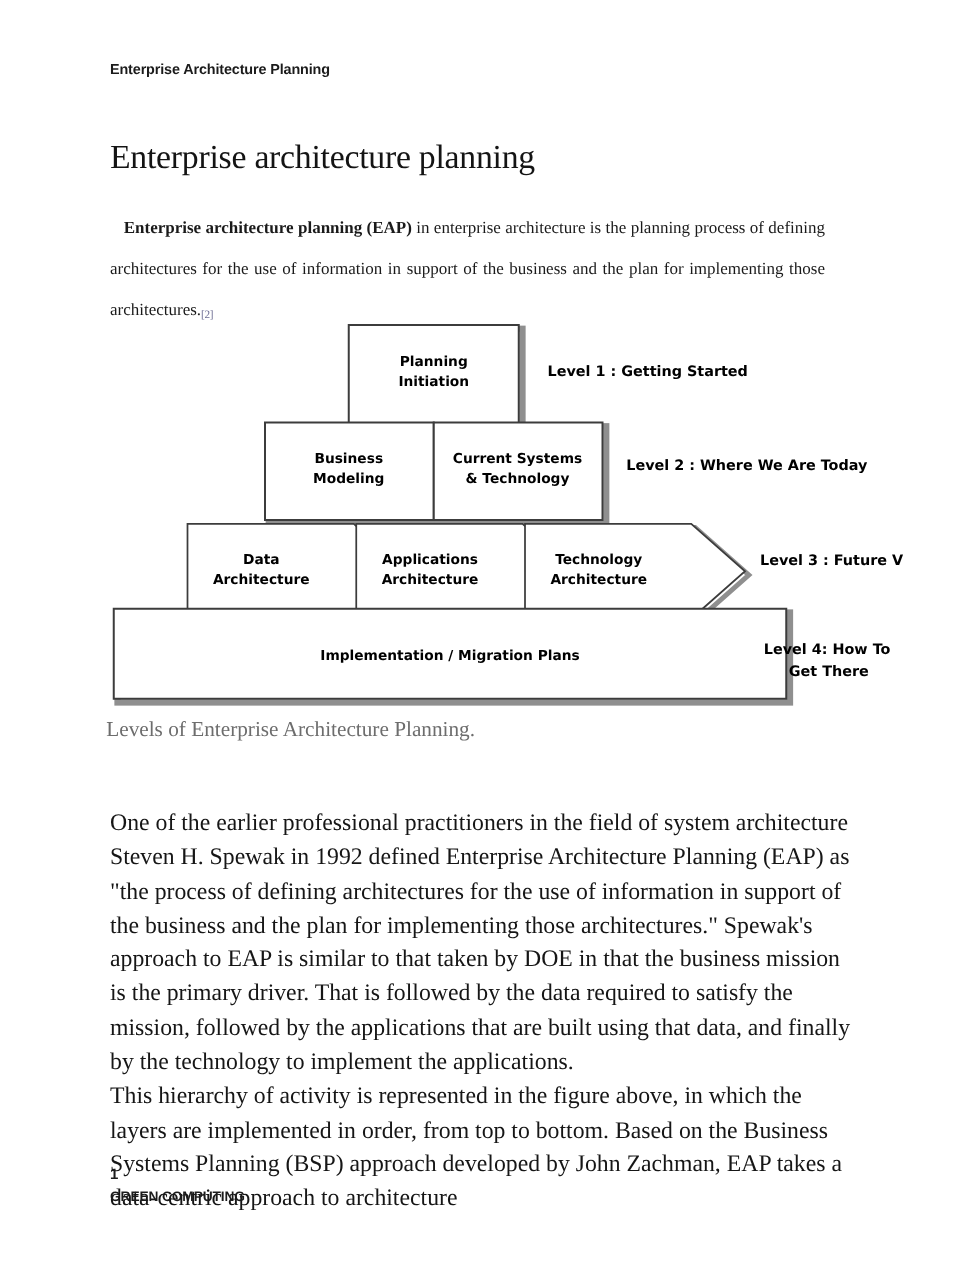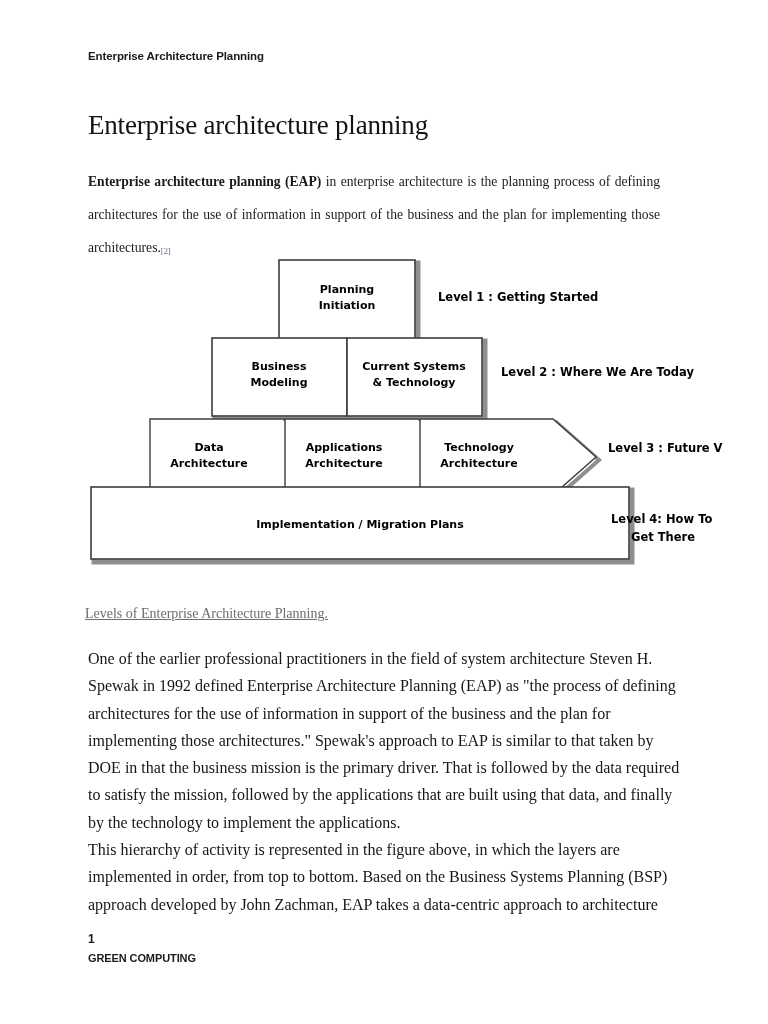--- a/index.html
+++ b/index.html
@@ -54,20 +54,21 @@
     top: 165px;
     width: 572px;
     font-family: "Liberation Serif", serif;
     font-size: 13.6px;
     line-height: 33px;
     text-align: justify;
     color: #1a1a1a;
   }
   .lead .bold {
     font-weight: bold;
+    margin-left: 11px;
   }
   .cite {
     font-size: 9px;
     color: #6f6f95;
     vertical-align: baseline;
     position: relative;
     top: 2px;
     letter-spacing: -0.3px;
   }
 
@@ -78,25 +79,24 @@
     top: 255px;
     width: 640px;
     height: 310px;
   }
   .figure svg {
     display: block;
   }
   .fig-caption {
     position: absolute;
     left: 85px;
-    top: 606px;
-    font-family: "Liberation Serif", serif;
-    font-size: 14px;
+    top: 574px;
+    font-family: "Liberation Serif", serif;
+    font-size: 17px;
     color: #6d6d6d;
-    text-decoration: underline;
   }
 
   
   .dgm-label {
     font-family: "DejaVu Sans", sans-serif;
     font-weight: bold;
     font-size: 11px;
     fill: #000000;
   }
   .dgm-level {
@@ -106,21 +106,21 @@
     fill: #000000;
   }
 
   
   .body-block {
     position: absolute;
     left: 88px;
     top: 645px;
     width: 600px;
     font-family: "Liberation Serif", serif;
-    font-size: 16px;
+    font-size: 19px;
     line-height: 27.3px;
     color: #161616;
   }
   .body-block p {
     margin: 0;
   }
 
   
   .footer {
     position: absolute;

